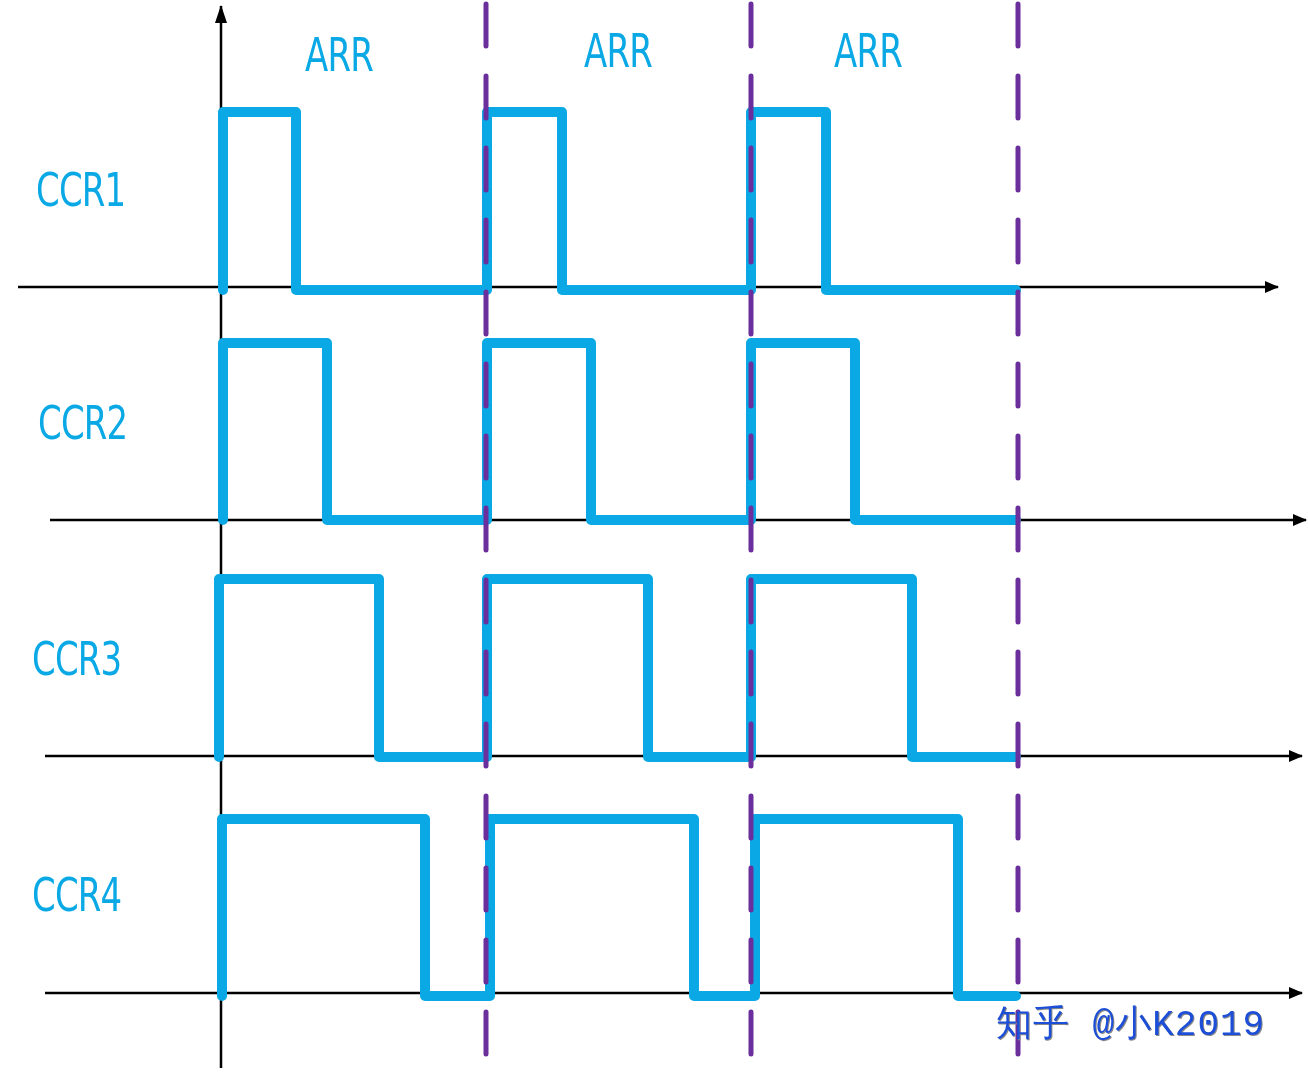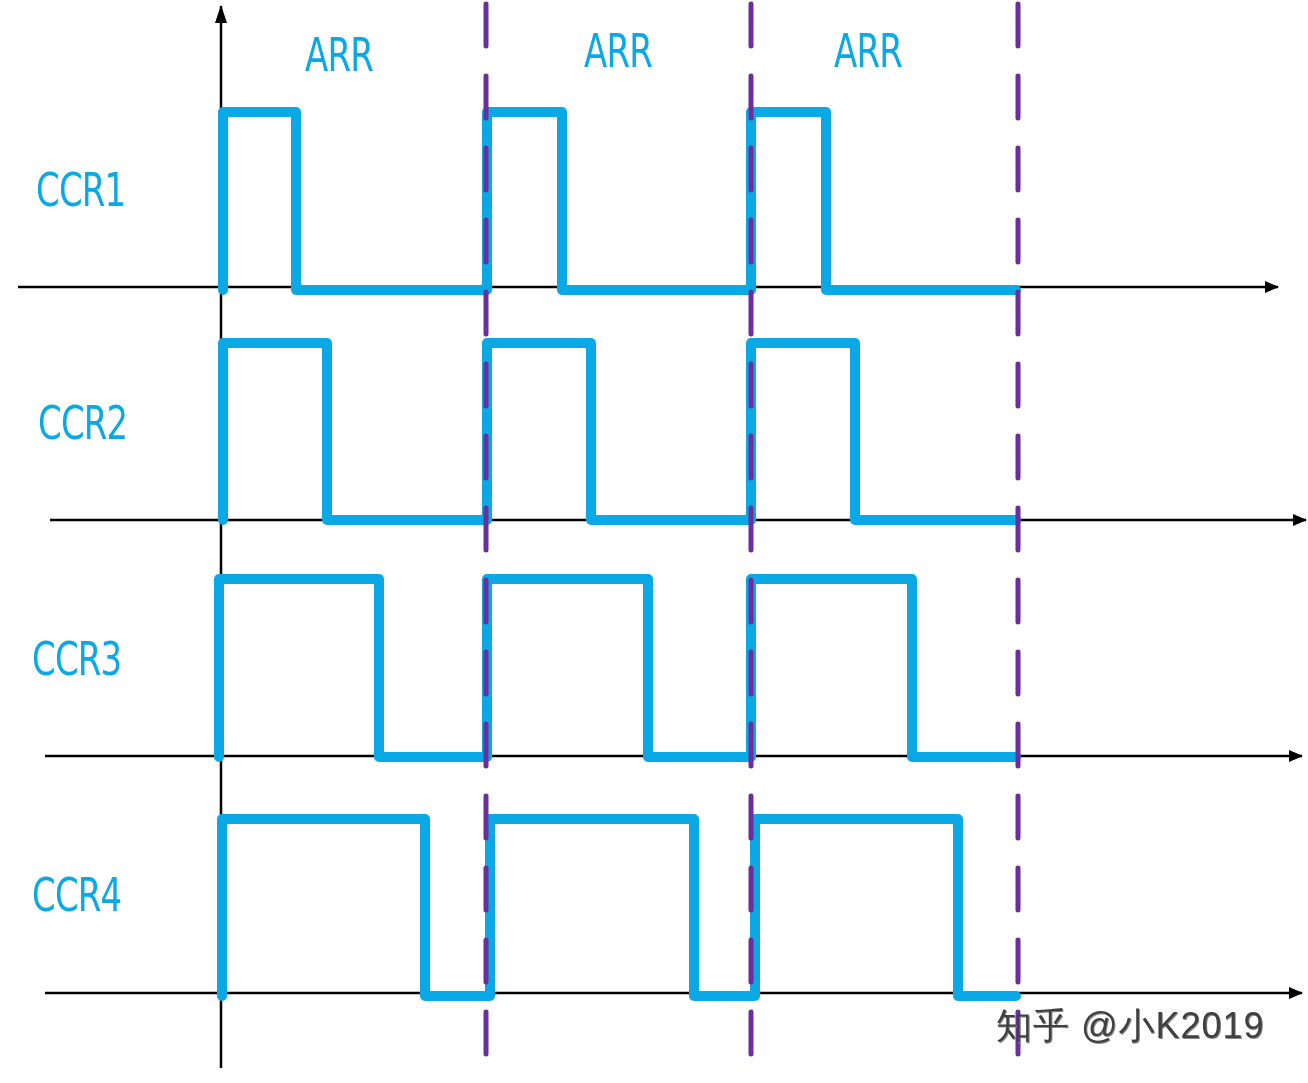--- a/index.html
+++ b/index.html
@@ -30,22 +30,22 @@
       transform: scaleX(0.82);
       transform-origin: left top;
       white-space: nowrap;
       letter-spacing: -1px;
     }
     .watermark {
       position: absolute;
       left: 996px;
       top: 1008px;
       font-size: 36px;
-      color: #404040;
-      font-family: Liberation Sans, sans-serif;
+      color: #1d4ed8;
+      font-family: Liberation Mono, monospace;
       text-shadow: 1px 1px 0 #8a8a8a;
       white-space: nowrap;
       line-height: 1;
       letter-spacing: 1px;
     }
   </style>
 </head>
 <body>
 
 <svg id="diagram" xmlns="http://www.w3.org/2000/svg" width="1308" height="1083" viewBox="0 0 1308 1083">

